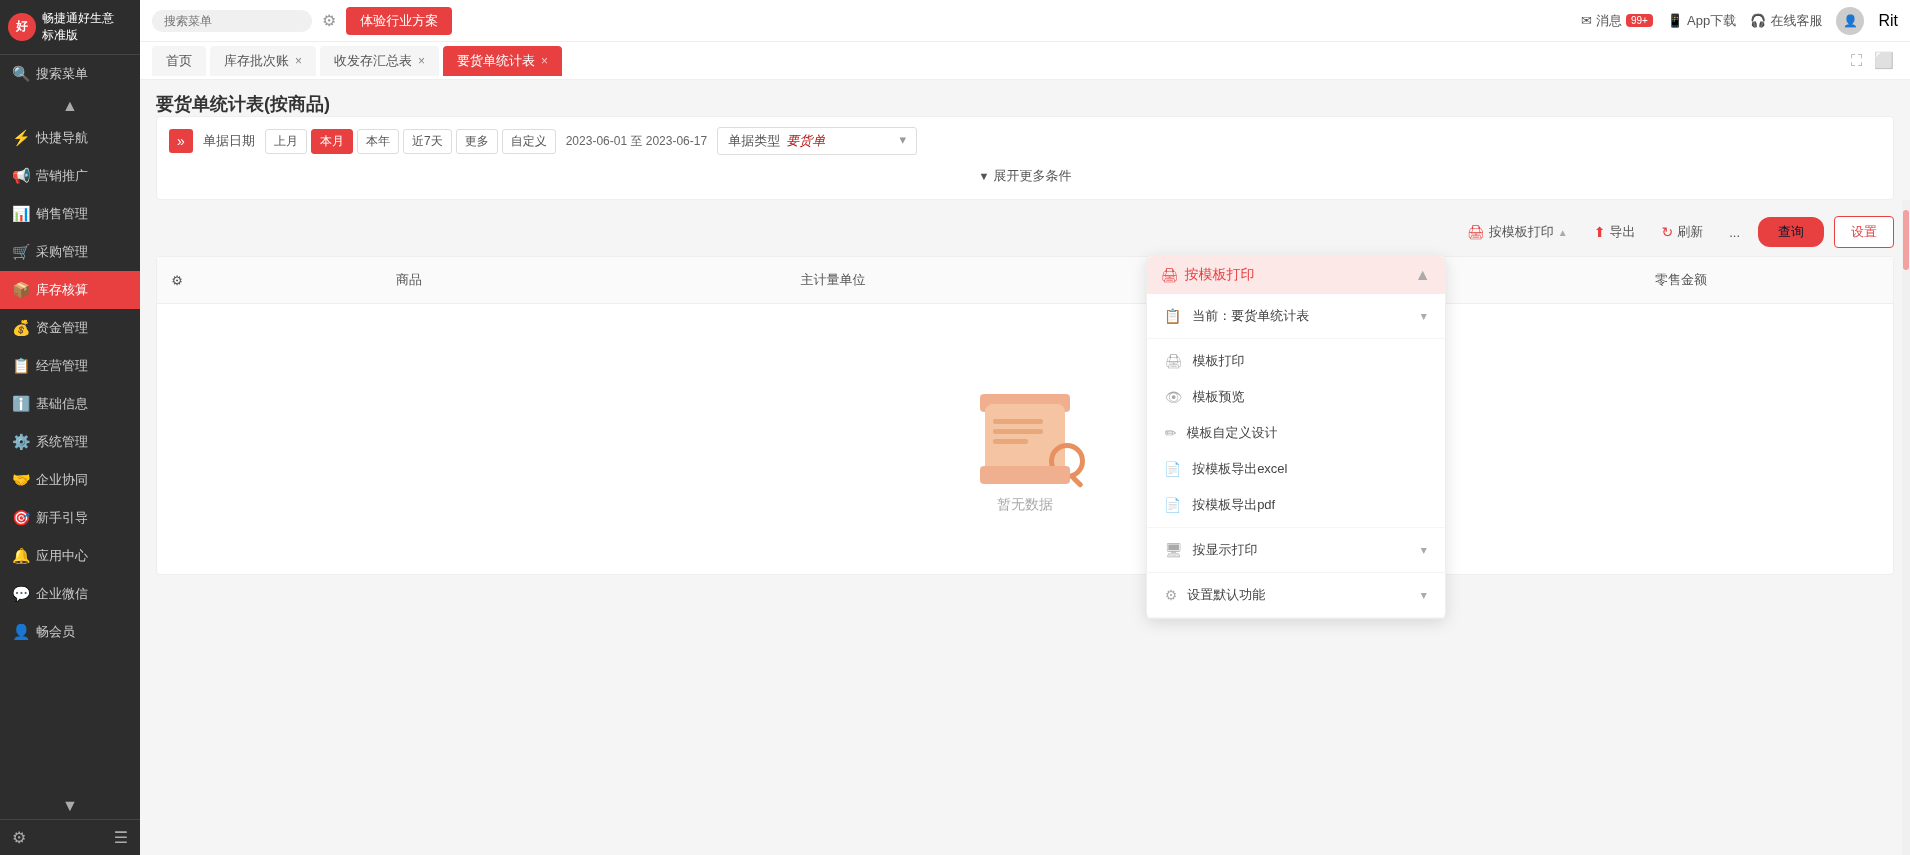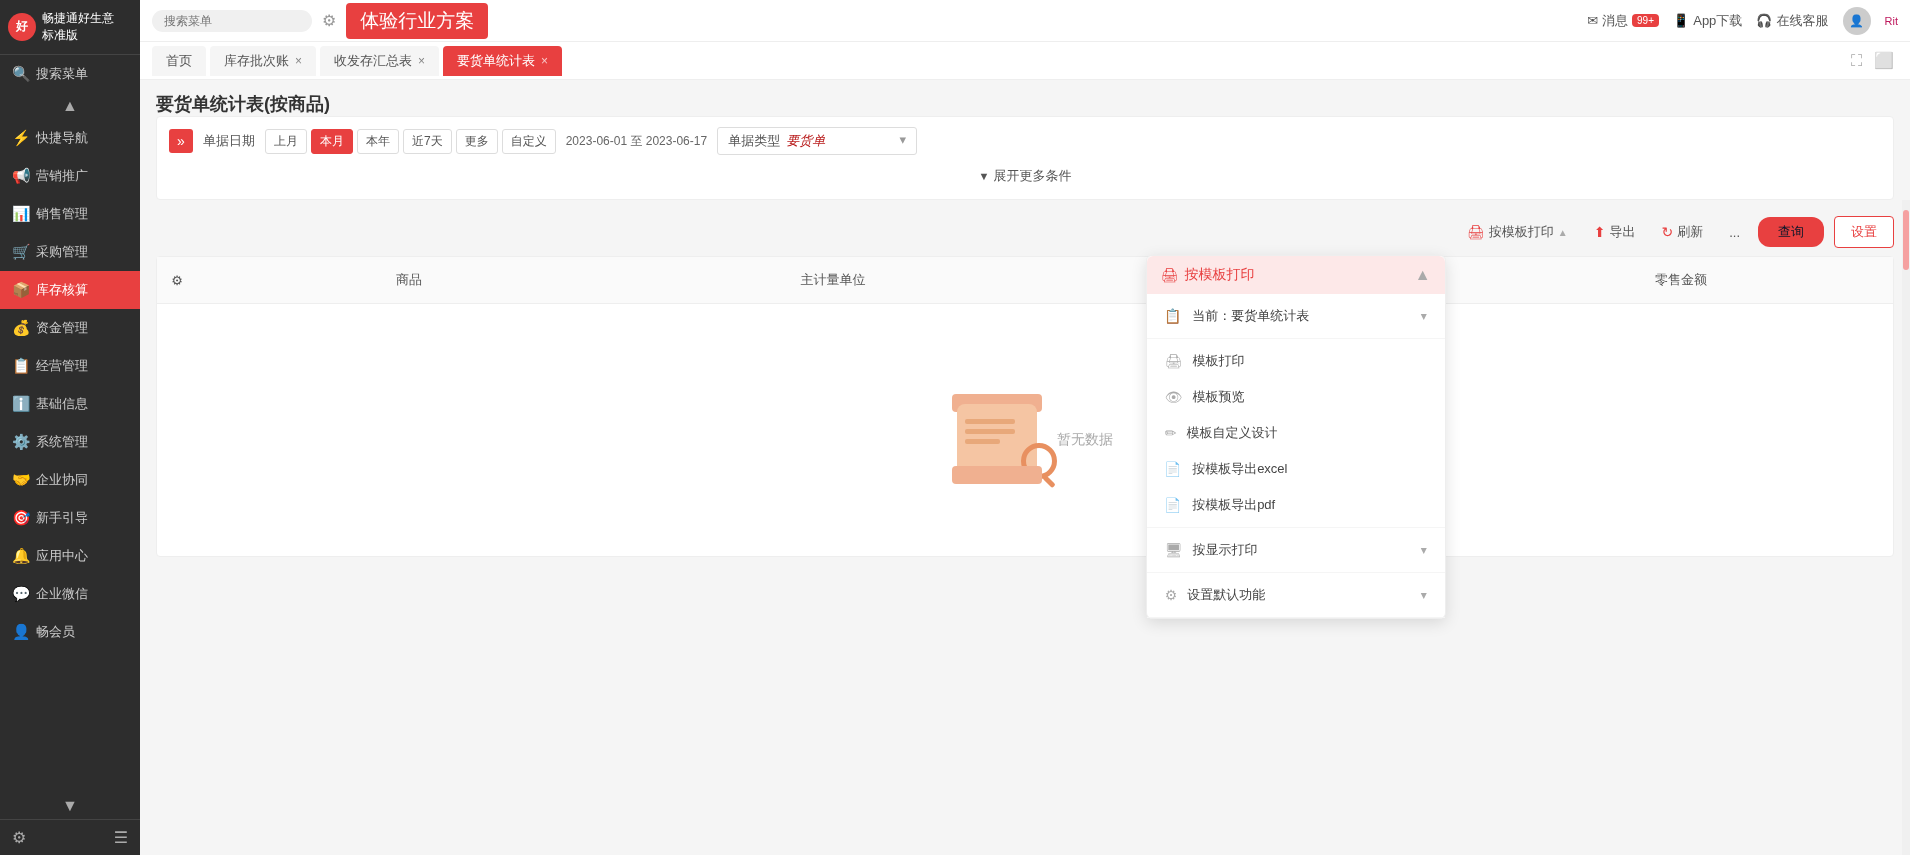--- a/index.html
+++ b/index.html
@@ -67,35 +67,35 @@
       flex-shrink: 0;
     }
     .topbar-search {
       background: #f0f0f0; border-radius: 12px;
       padding: 4px 12px; color: #999; font-size: 12px;
       width: 160px; border: none; outline: none;
     }
     .topbar-gear { color: #999; font-size: 16px; cursor: pointer; }
     .topbar-industry-btn {
       background: #e84040; color: #fff; border: none; border-radius: 4px;
-      padding: 5px 14px; font-size: 19px; cursor: pointer;
+      padding: 5px 14px; font-size: 13px; cursor: pointer;
     }
     .topbar-spacer { flex: 1; }
     .topbar-right { display: flex; align-items: center; gap: 14px; }
     .topbar-right-item { display: flex; align-items: center; gap: 4px; color: #555; font-size: 13px; cursor: pointer; }
     .badge {
       background: #e84040; color: #fff; border-radius: 4px;
       padding: 1px 5px; font-size: 10px; min-width: 18px; text-align: left;
     }
     .topbar-avatar {
       width: 28px; height: 28px; border-radius: 50%; background: #ccc;
       display: flex; align-items: center; justify-content: center;
       color: #fff; font-size: 12px;
     }
-    .topbar-username { color: #be185d; font-size: 11px; }
+    .topbar-username { color: #000000; font-size: 16px; }
 
     
     .tabs-bar {
       background: #fff;
       display: flex; align-items: center;
       padding: 0 12px;
       height: 38px;
       border-bottom: 1px solid #eee;
       flex-shrink: 0;
       gap: 4px;
@@ -151,21 +151,21 @@
       display: flex; align-items: center;
       border-bottom: 1px solid #eee; background: #fafafa;
       padding: 8px 0;
     }
     .table-col {
       padding: 6px 10px; font-size: 13px; color: #555; font-weight: 500;
       flex: 1; text-align: center;
     }
     .table-col.settings-col { width: 40px; flex: none; }
     .table-empty {
-      display: flex; align-items: center; justify-content: center;
+      display: flex; flex-direction: column; align-items: center; justify-content: center;
       padding: 80px 0 60px;
     }
     .empty-illustration {
       width: 120px; height: 100px;
       position: relative; margin-bottom: 12px;
     }
     
     .scroll-body {
       width: 80px; height: 70px; background: #f5c5a3; border-radius: 8px;
       position: absolute; top: 20px; left: 20px;

